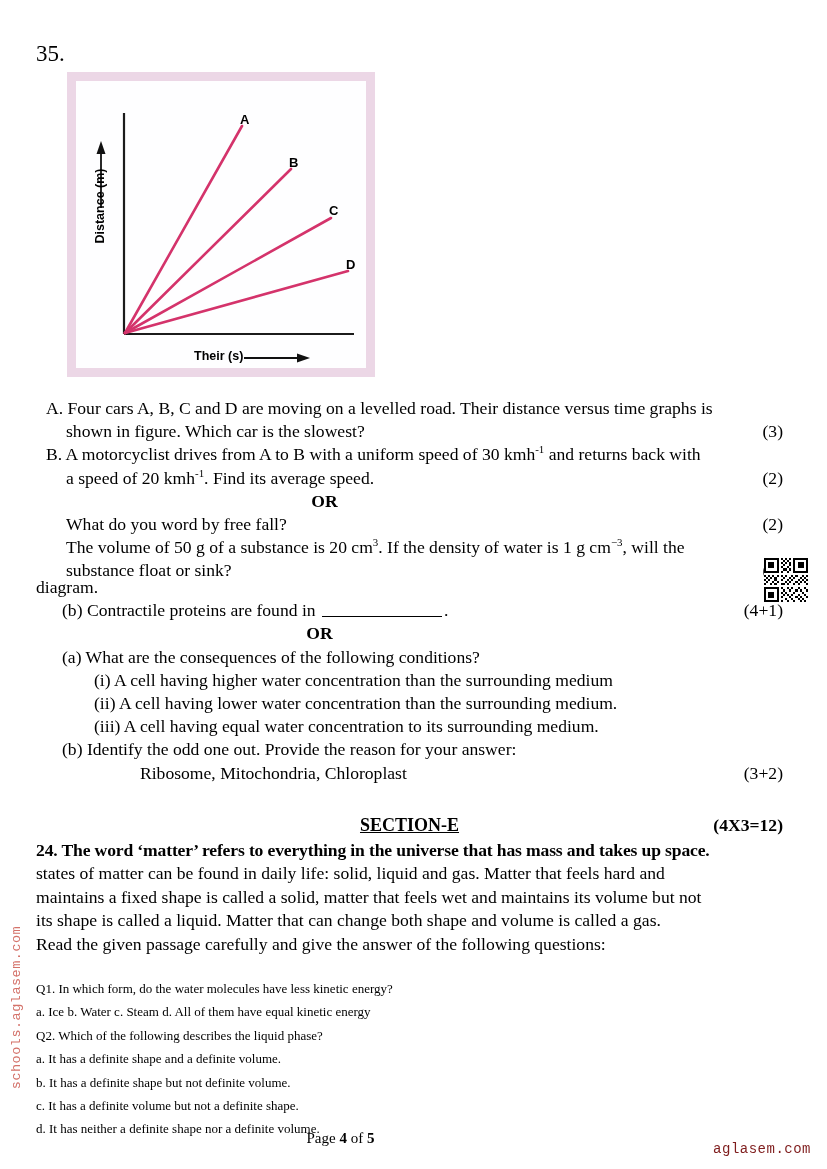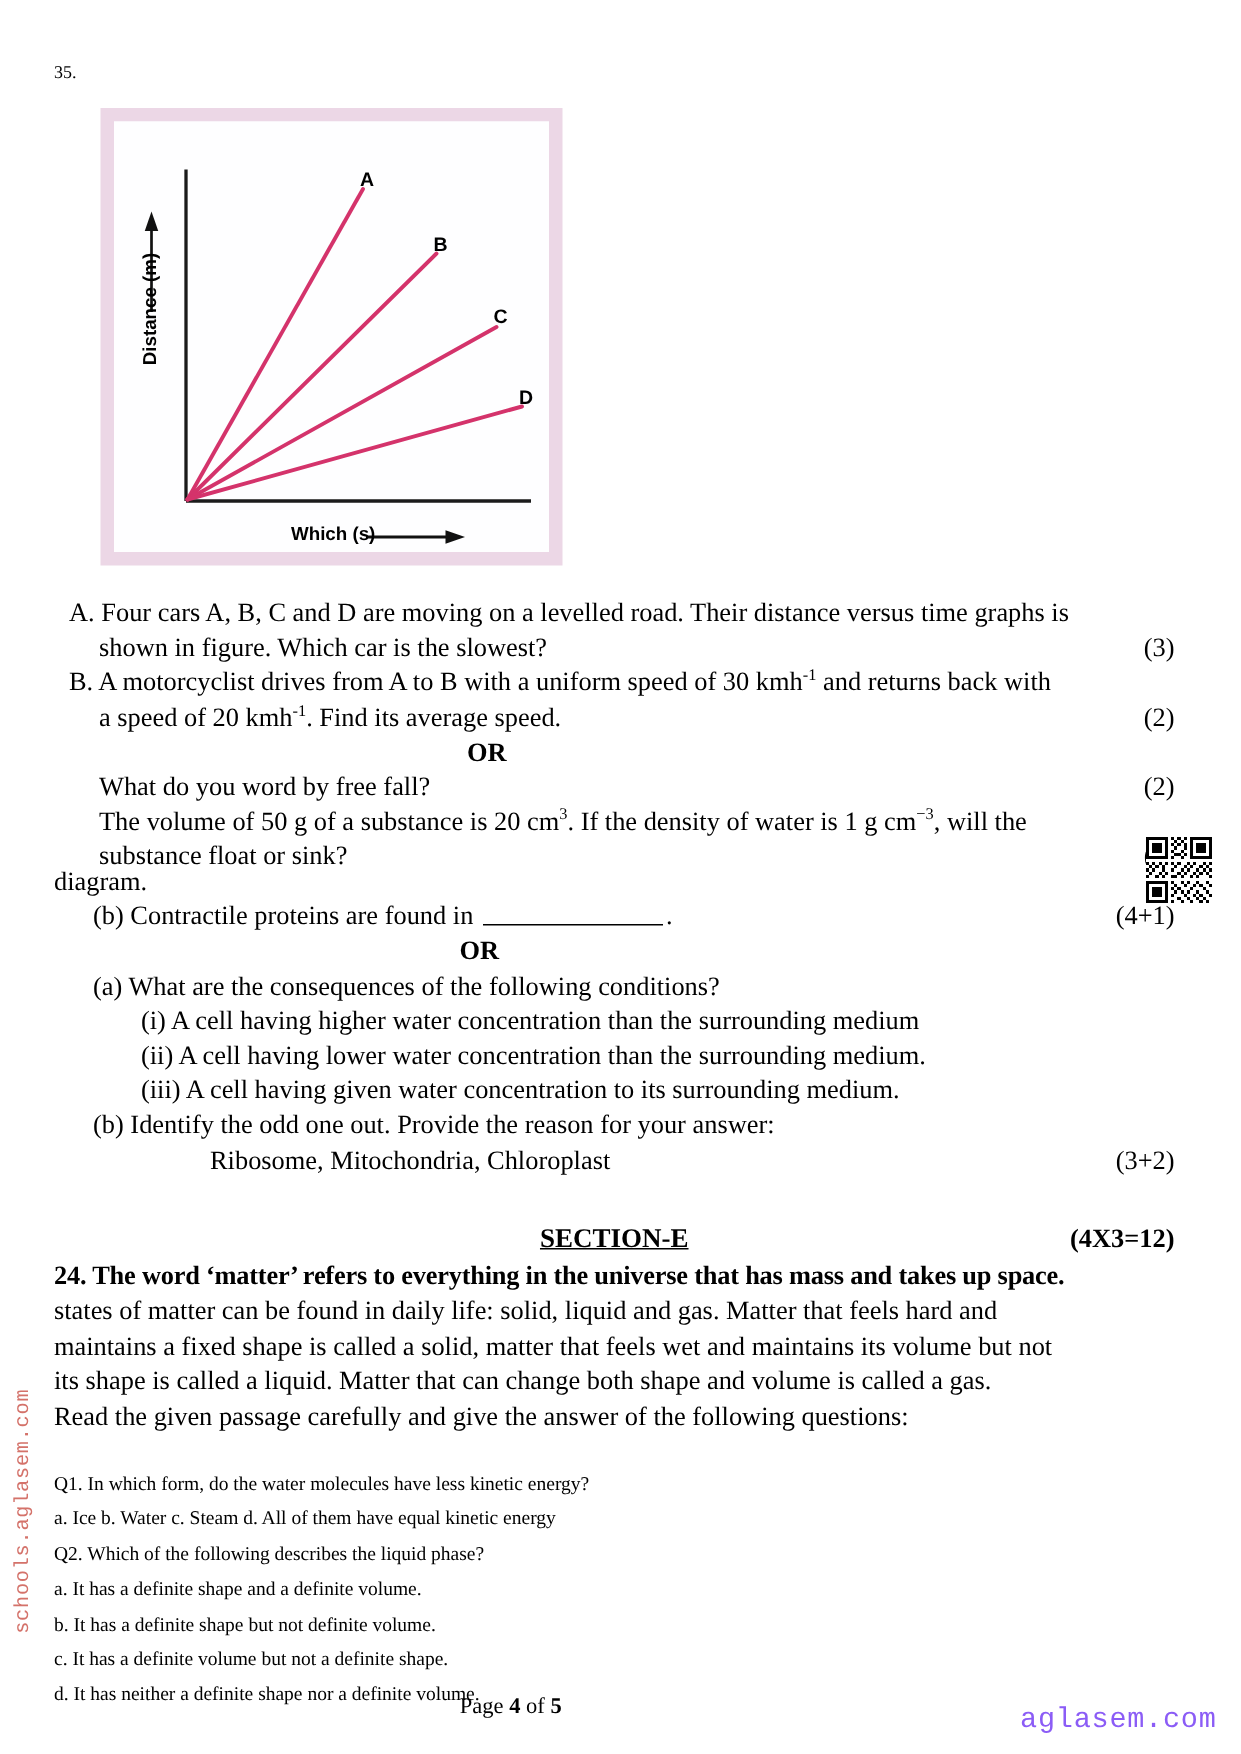--- a/index.html
+++ b/index.html
@@ -29,31 +29,31 @@
     letter-spacing: 0.5px;
     color: #d4726a;
     white-space: nowrap;
     text-align: center;
   }
   .wm-right {
     position: absolute;
     right: 16px;
     bottom: 12px;
     font-family: "Liberation Mono", monospace;
-    font-size: 19px;
+    font-size: 14px;
     letter-spacing: 0.5px;
-    color: #8b5cf6;
+    color: #7f1d1d;
   }
 
   
   .q35-num {
     position: absolute;
     left: 36px;
     top: 41px;
-    font-size: 12px;
+    font-size: 23px;
   }
 
   
   .figure-box {
     position: absolute;
     left: 67px;
     top: 72px;
     width: 308px;
     height: 305px;
     background: #ffffff;
@@ -231,21 +231,21 @@
         <line x1="49" y1="252" x2="272" y2="190"></line>
       </g>
 
       <g>
         <line x1="168" y1="277" x2="224" y2="277" stroke="#111" stroke-width="2"></line>
         <polygon points="234,277 221,272.5 221,281.5" fill="#111"></polygon>
       </g>
     </svg>
 
     <div class="axis-label-y">Distance (m)</div>
-    <div class="axis-label-x">Which (s)</div>
+    <div class="axis-label-x">Their (s)</div>
 
     <div class="curve-label" style="left:164px; top:31px;">A</div>
     <div class="curve-label" style="left:213px; top:74px;">B</div>
     <div class="curve-label" style="left:253px; top:122px;">C</div>
     <div class="curve-label" style="left:270px; top:176px;">D</div>
   </div>
 </div>
 
 <div class="body-text" id="block-35">
   <div class="row hang">
@@ -401,21 +401,21 @@
 <div class="body-text" id="block-36">
   <div class="row">diagram.</div>
   <div class="row lvl1">
     <span>(b) Contractile proteins are found in </span><span class="blank-line"></span><span>.</span>
     <span class="marks">(4+1)</span>
   </div>
   <div class="row ctr bold" style="padding-right:180px;">OR</div>
   <div class="row lvl1">(a) What are the consequences of the following conditions?</div>
   <div class="row lvl2">(i) A cell having higher water concentration than the surrounding medium</div>
   <div class="row lvl2">(ii)  A cell having lower water concentration than the surrounding medium.</div>
-  <div class="row lvl2">(iii)  A cell having given water concentration to its surrounding medium.</div>
+  <div class="row lvl2">(iii)  A cell having equal water concentration to its surrounding medium.</div>
   <div class="row lvl1">(b) Identify the odd one out. Provide the reason for your answer:</div>
   <div class="row lvl3">
     <span>Ribosome, Mitochondria, Chloroplast</span>
     <span class="marks">(3+2)</span>
   </div>
 </div>
 
 <div id="sectionE-head">
   <span class="se-title">SECTION-E</span>
   <span class="se-marks">(4X3=12)</span>

